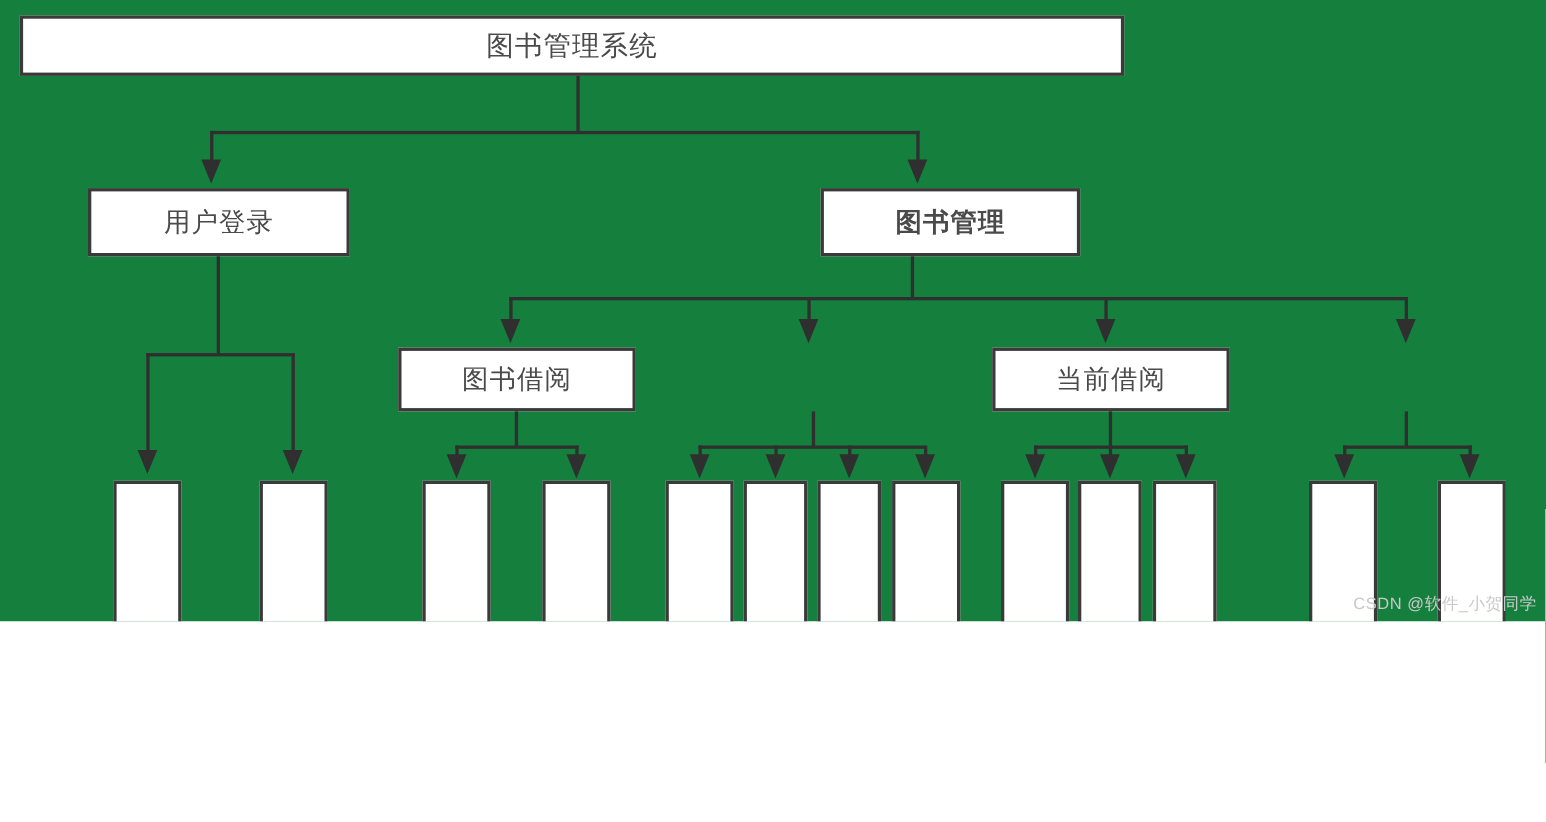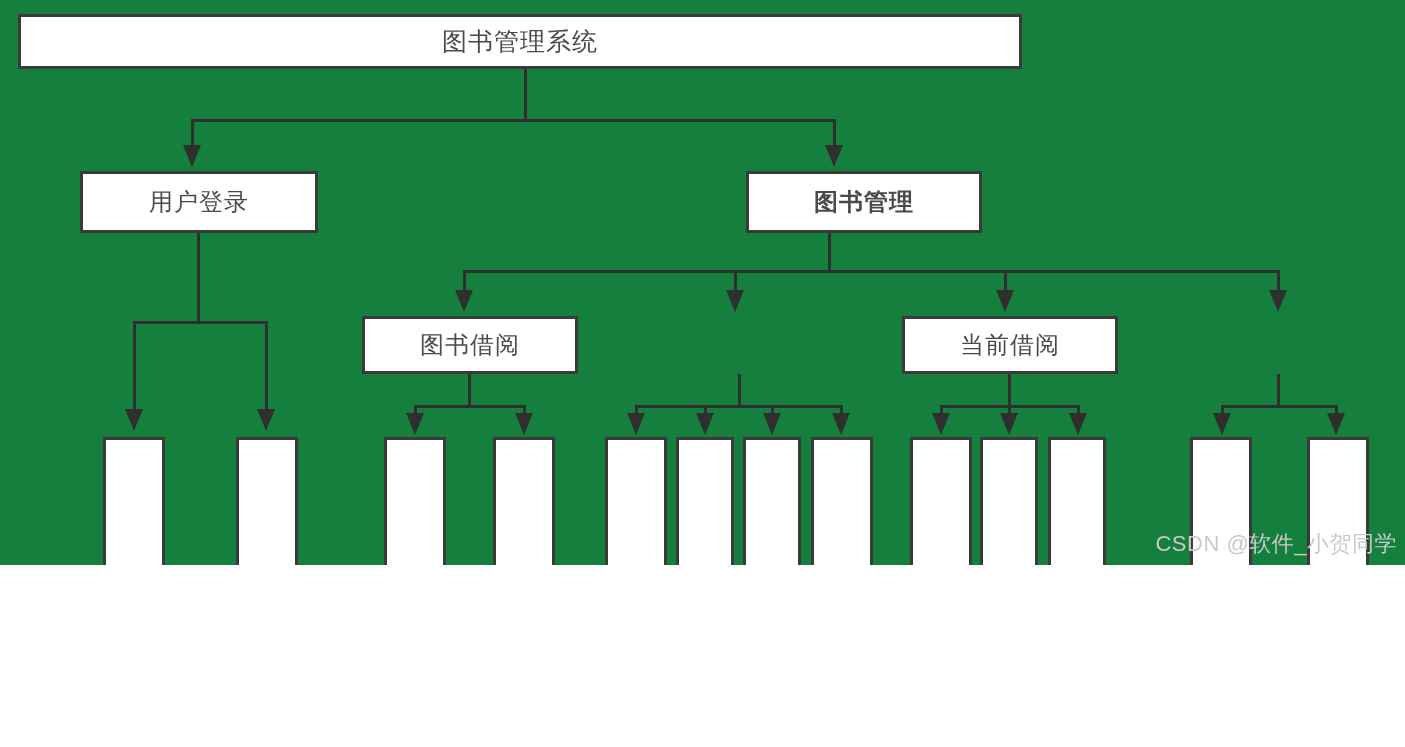--- a/index.html
+++ b/index.html
@@ -67,21 +67,21 @@
     height: 0;
     border-left: 9px solid transparent;
     border-right: 9px solid transparent;
     border-top: 22px solid #2f2f2f;
   }
 
   .watermark {
     position: absolute;
     right: 8px;
     bottom: 6px;
-    font-size: 22px;
+    font-size: 15px;
     color: #c9c9c9;
     letter-spacing: 0.5px;
     white-space: nowrap;
     font-family: "Liberation Sans", "DejaVu Sans", sans-serif;
   }
 </style>
 </head>
 <body>
 
 <div id="canvas">

